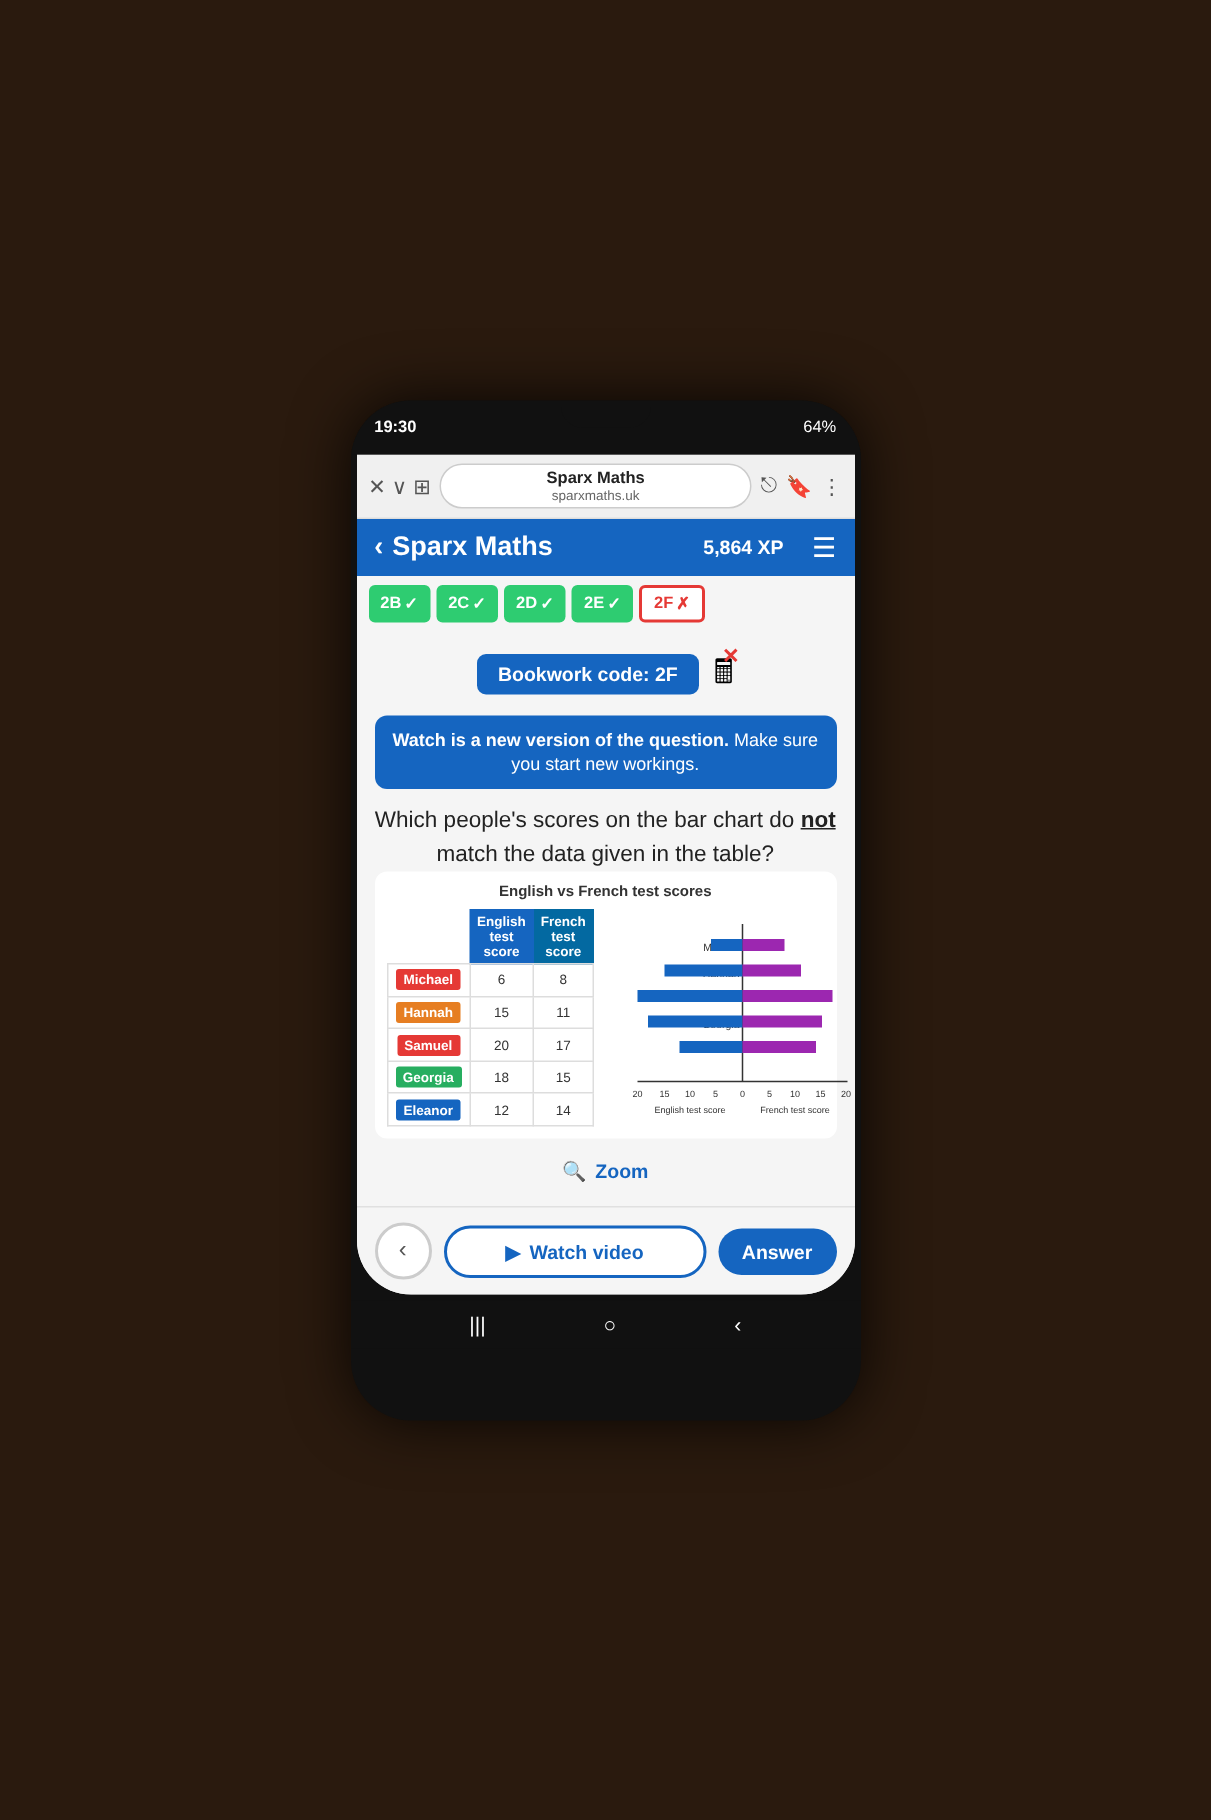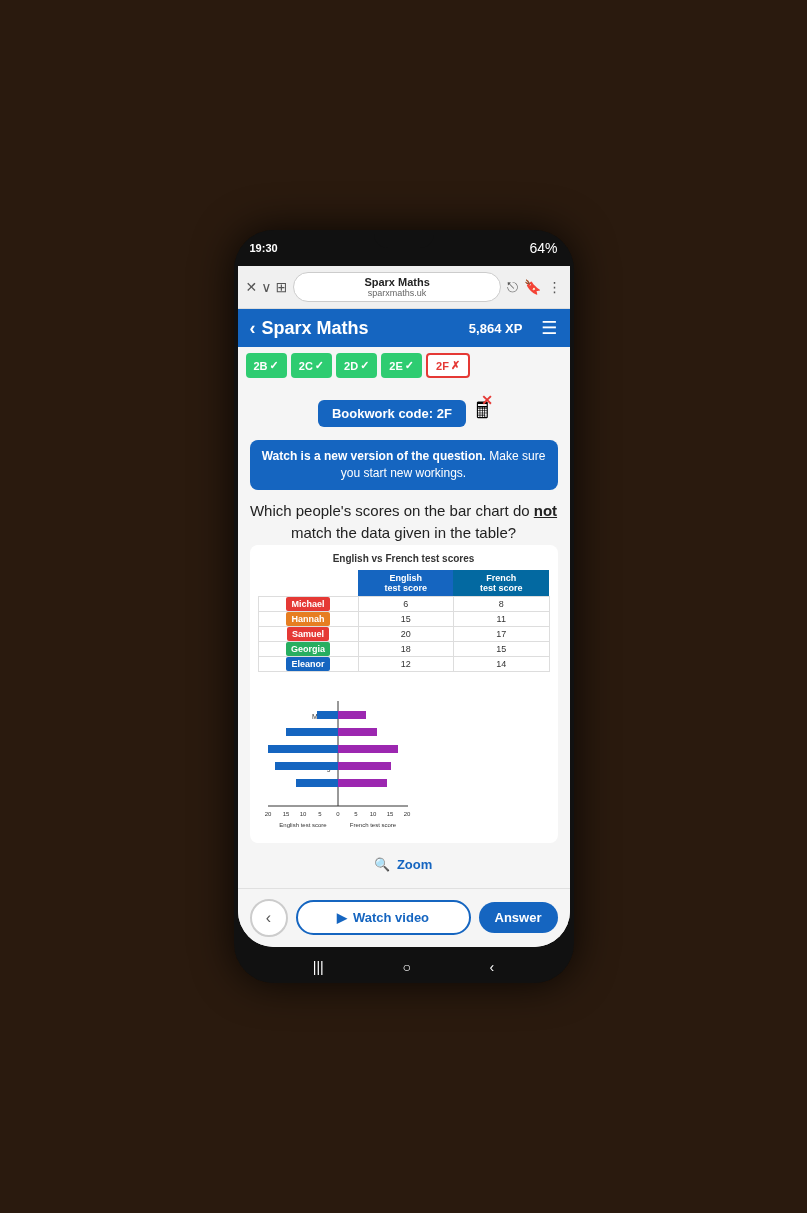--- a/index.html
+++ b/index.html
@@ -38,21 +38,21 @@
       width: 60px; height: 18px;
       background: #111;
       border-radius: 0 0 14px 14px;
     }
     .status-left {
       font-size: 11px;
       color: #fff;
       font-weight: 600;
     }
     .status-right {
-      font-size: 14px;
+      font-size: 11px;
       color: #fff;
       display: flex;
       align-items: center;
       gap: 4px;
       margin-left: 38px;
     }
     .phone-screen {
       background: #f5f5f5;
       margin: 0 4px 4px 4px;
       border-radius: 0 0 36px 36px;
@@ -230,21 +230,20 @@
     .chart-title {
       text-align: center;
       font-size: 10px;
       font-weight: 600;
       color: #333;
       margin-bottom: 6px;
     }
     .chart-layout {
       display: flex;
       gap: 19px;
-      flex-direction: column;
     }
     
     .data-table {
       font-size: 9px;
       border-collapse: collapse;
       min-width: 100px;
     }
     .data-table th {
       padding: 3px 5px;
       text-align: center;

